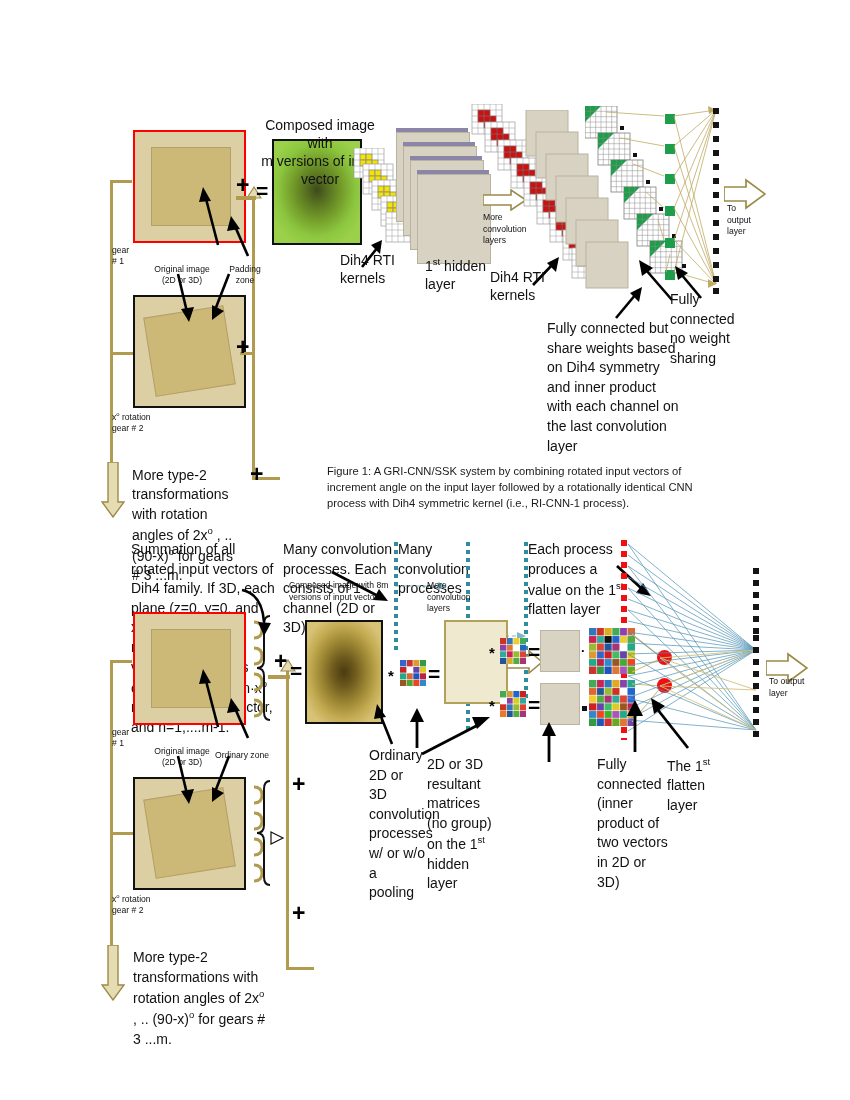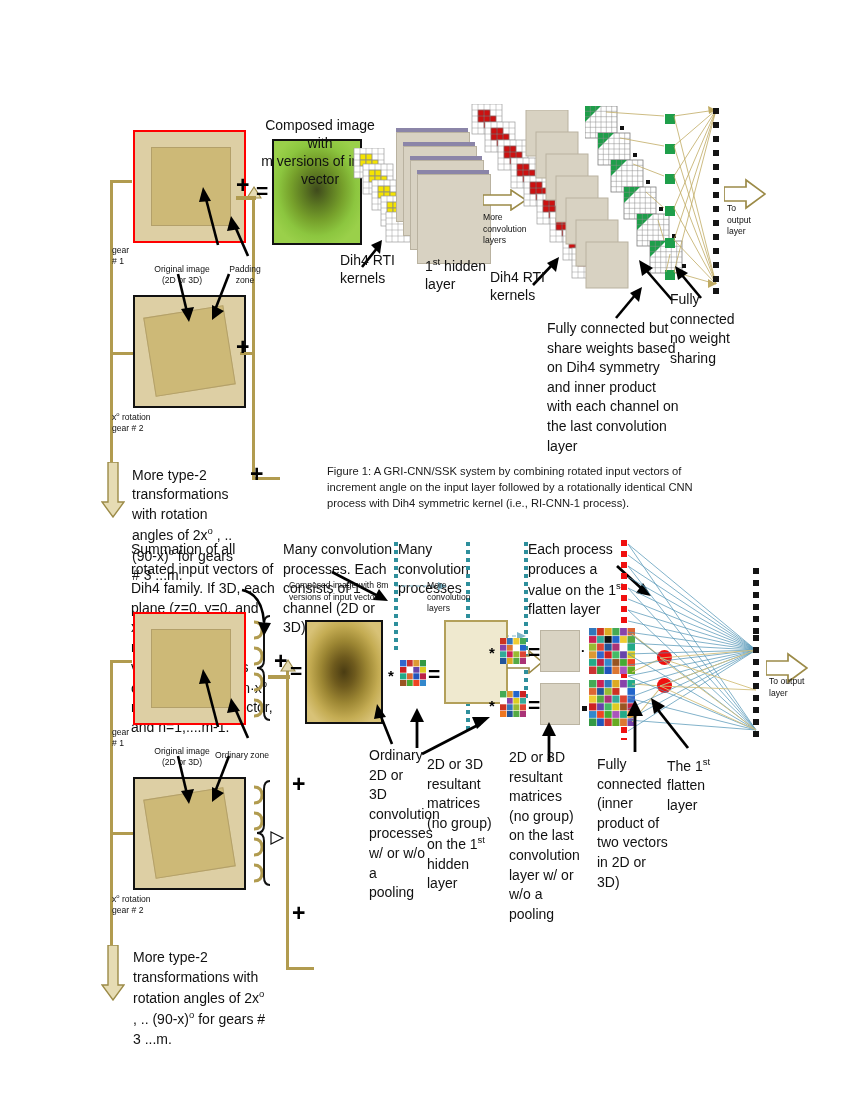--- a/index.html
+++ b/index.html
@@ -880,21 +880,20 @@
   </svg>
   <svg class="abs" style="left:648px;top:176px;" width="44" height="54" viewBox="0 0 44 54">
     <g stroke="#000" stroke-width="2.8" fill="none">
         <line x1="40" y1="52" x2="10" y2="14"></line>
       </g>
     <polygon points="3,2 17,10 6,18" fill="#000"></polygon>
   </svg>
 
   <div class="abs txt" style="left:369px;top:226px;width:56px;line-height:1.4;">Ordinary 2D or 3D convolution processes w/ or w/o a pooling</div>
   <div class="abs txt" style="left:427px;top:235px;width:72px;line-height:1.4;">2D or 3D resultant matrices (no group) on the 1<sup>st</sup> hidden layer</div>
-  <div class="abs txt" style="left:509px;top:228px;width:76px;line-height:1.4;">2D or 3D resultant matrices (no group) on the last convolution layer w/ or w/o  a pooling</div>
   <div class="abs txt" style="left:597px;top:235px;width:72px;line-height:1.4;">Fully connected (inner product of  two vectors in 2D or 3D)</div>
   <div class="abs txt" style="left:667px;top:235px;width:62px;line-height:1.4;">The 1<sup>st</sup> flatten layer</div>
 
   <div class="abs txt-b" style="left:112px;top:207px;width:40px;line-height:1.3;">gear<br># 1</div>
   <div class="abs txt-b" style="left:140px;top:226px;width:84px;text-align:center;line-height:1.3;">Original image<br>(2D or 3D)</div>
   <div class="abs txt-b" style="left:214px;top:230px;width:56px;text-align:center;line-height:1.3;">Ordinary zone</div>
   <div class="abs txt-b" style="left:112px;top:373px;width:98px;line-height:1.35;">x<sup>o</sup> rotation<br>gear # 2</div>
   <div class="abs txt" style="left:133px;top:428px;width:134px;line-height:1.4;">More type-2 transformations with rotation angles of  2x<sup>o</sup> , .. (90-x)<sup>o</sup> for gears # 3 ...m.</div>
 
   <svg class="abs" style="left:196px;top:147px;" width="36" height="62" viewBox="0 0 36 62">

